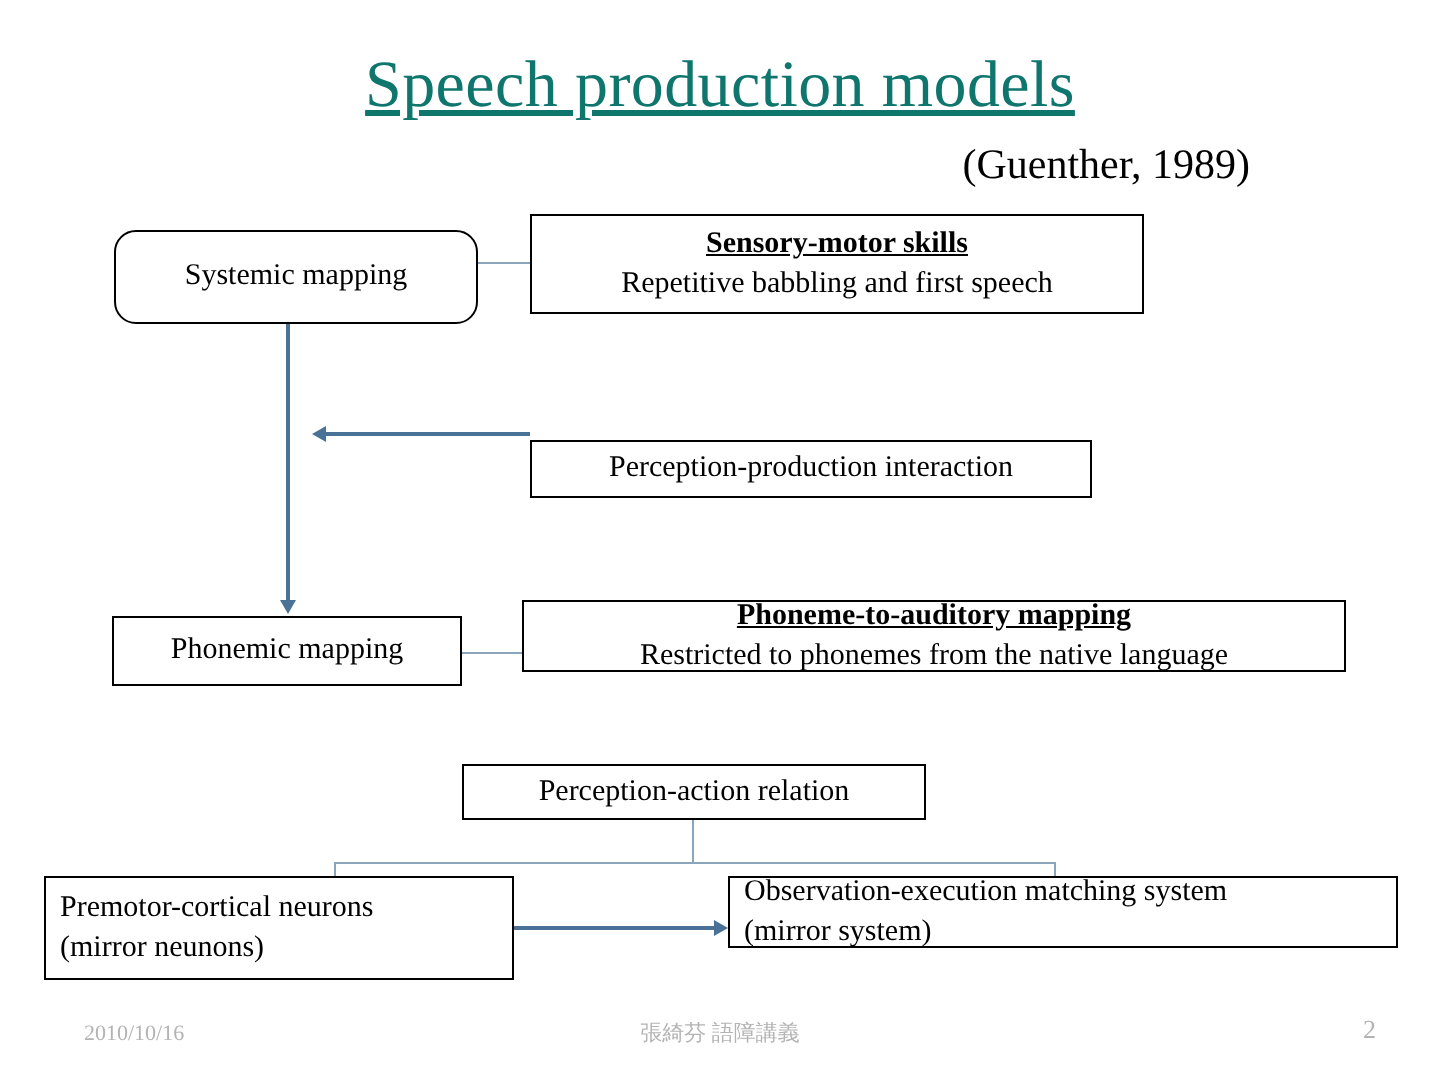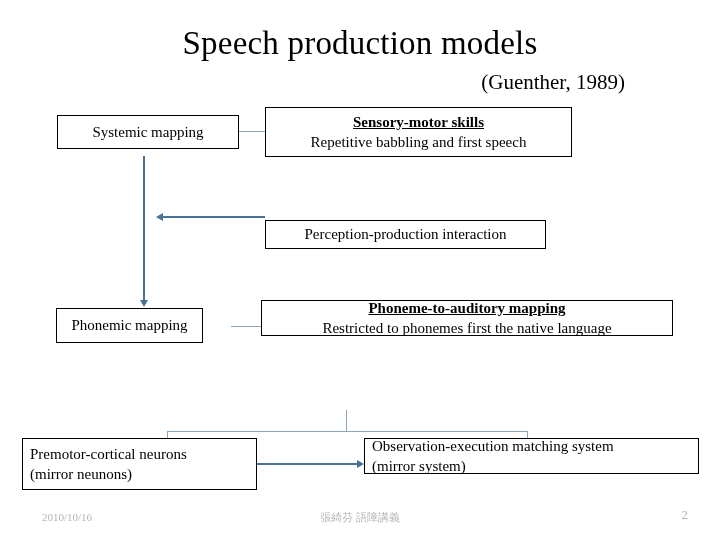--- a/index.html
+++ b/index.html
@@ -20,22 +20,23 @@
   
   .title {
     position: absolute;
     left: 0;
     top: 24px;
     width: 720px;
     text-align: center;
     font-size: 33px;
     line-height: 38px;
     letter-spacing: 0.2px;
-    color: #000000;
+    color: #0f766e;
     white-space: nowrap;
+    text-decoration: underline;
   }
   .subtitle {
     position: absolute;
     right: 95px;
     top: 70px;
     font-size: 21px;
     line-height: 25px;
     color: #000;
     white-space: nowrap;
   }
@@ -69,24 +70,24 @@
   }
   .box .left-line {
     text-align: left;
     padding-left: 7px;
     font-size: 15px;
     line-height: 20px;
     font-family: Liberation Serif, serif;
   }
 
   
-  #box-systemic      { left: 57px;  top: 115px; width: 182px; height: 34px; }
+  #box-systemic      { left: 57px;  top: 115px; width: 182px; height: 47px; border-radius: 11px; }
   #box-sensory       { left: 265px; top: 107px; width: 307px; height: 50px; }
   #box-perc-prod     { left: 265px; top: 220px; width: 281px; height: 29px; }
-  #box-phonemic      { left: 56px;  top: 308px; width: 147px; height: 35px; }
+  #box-phonemic      { left: 56px;  top: 308px; width: 175px; height: 35px; }
   #box-phon-aud      { left: 261px; top: 300px; width: 412px; height: 36px; }
   #box-perc-action   { left: 231px; top: 382px; width: 232px; height: 28px; }
   #box-premotor      { left: 22px;  top: 438px; width: 235px; height: 52px; }
   #box-observation   { left: 364px; top: 438px; width: 335px; height: 36px; }
 
   
   .conn {
     position: absolute;
     background: #4a7296;
   }
@@ -164,23 +165,26 @@
   <div class="box center-single" id="box-perc-prod">
     <div>Perception-production interaction</div>
   </div>
 
   <div class="box center-single" id="box-phonemic">
     <div>Phonemic mapping</div>
   </div>
 
   <div class="box" id="box-phon-aud">
     <div class="line-head">Phoneme-to-auditory mapping</div>
-    <div class="line-body">Restricted to phonemes first the native language</div>
+    <div class="line-body">Restricted to phonemes from the native language</div>
   </div>
 
+  <div class="box center-single" id="box-perc-action">
+    <div>Perception-action relation</div>
+  </div>
 
   <div class="box" id="box-premotor">
     <div class="left-line">Premotor-cortical neurons</div>
     <div class="left-line"> (mirror neunons)</div>
   </div>
 
   <div class="box" id="box-observation">
     <div class="left-line">Observation-execution matching system</div>
     <div class="left-line">(mirror system)</div>
   </div>

